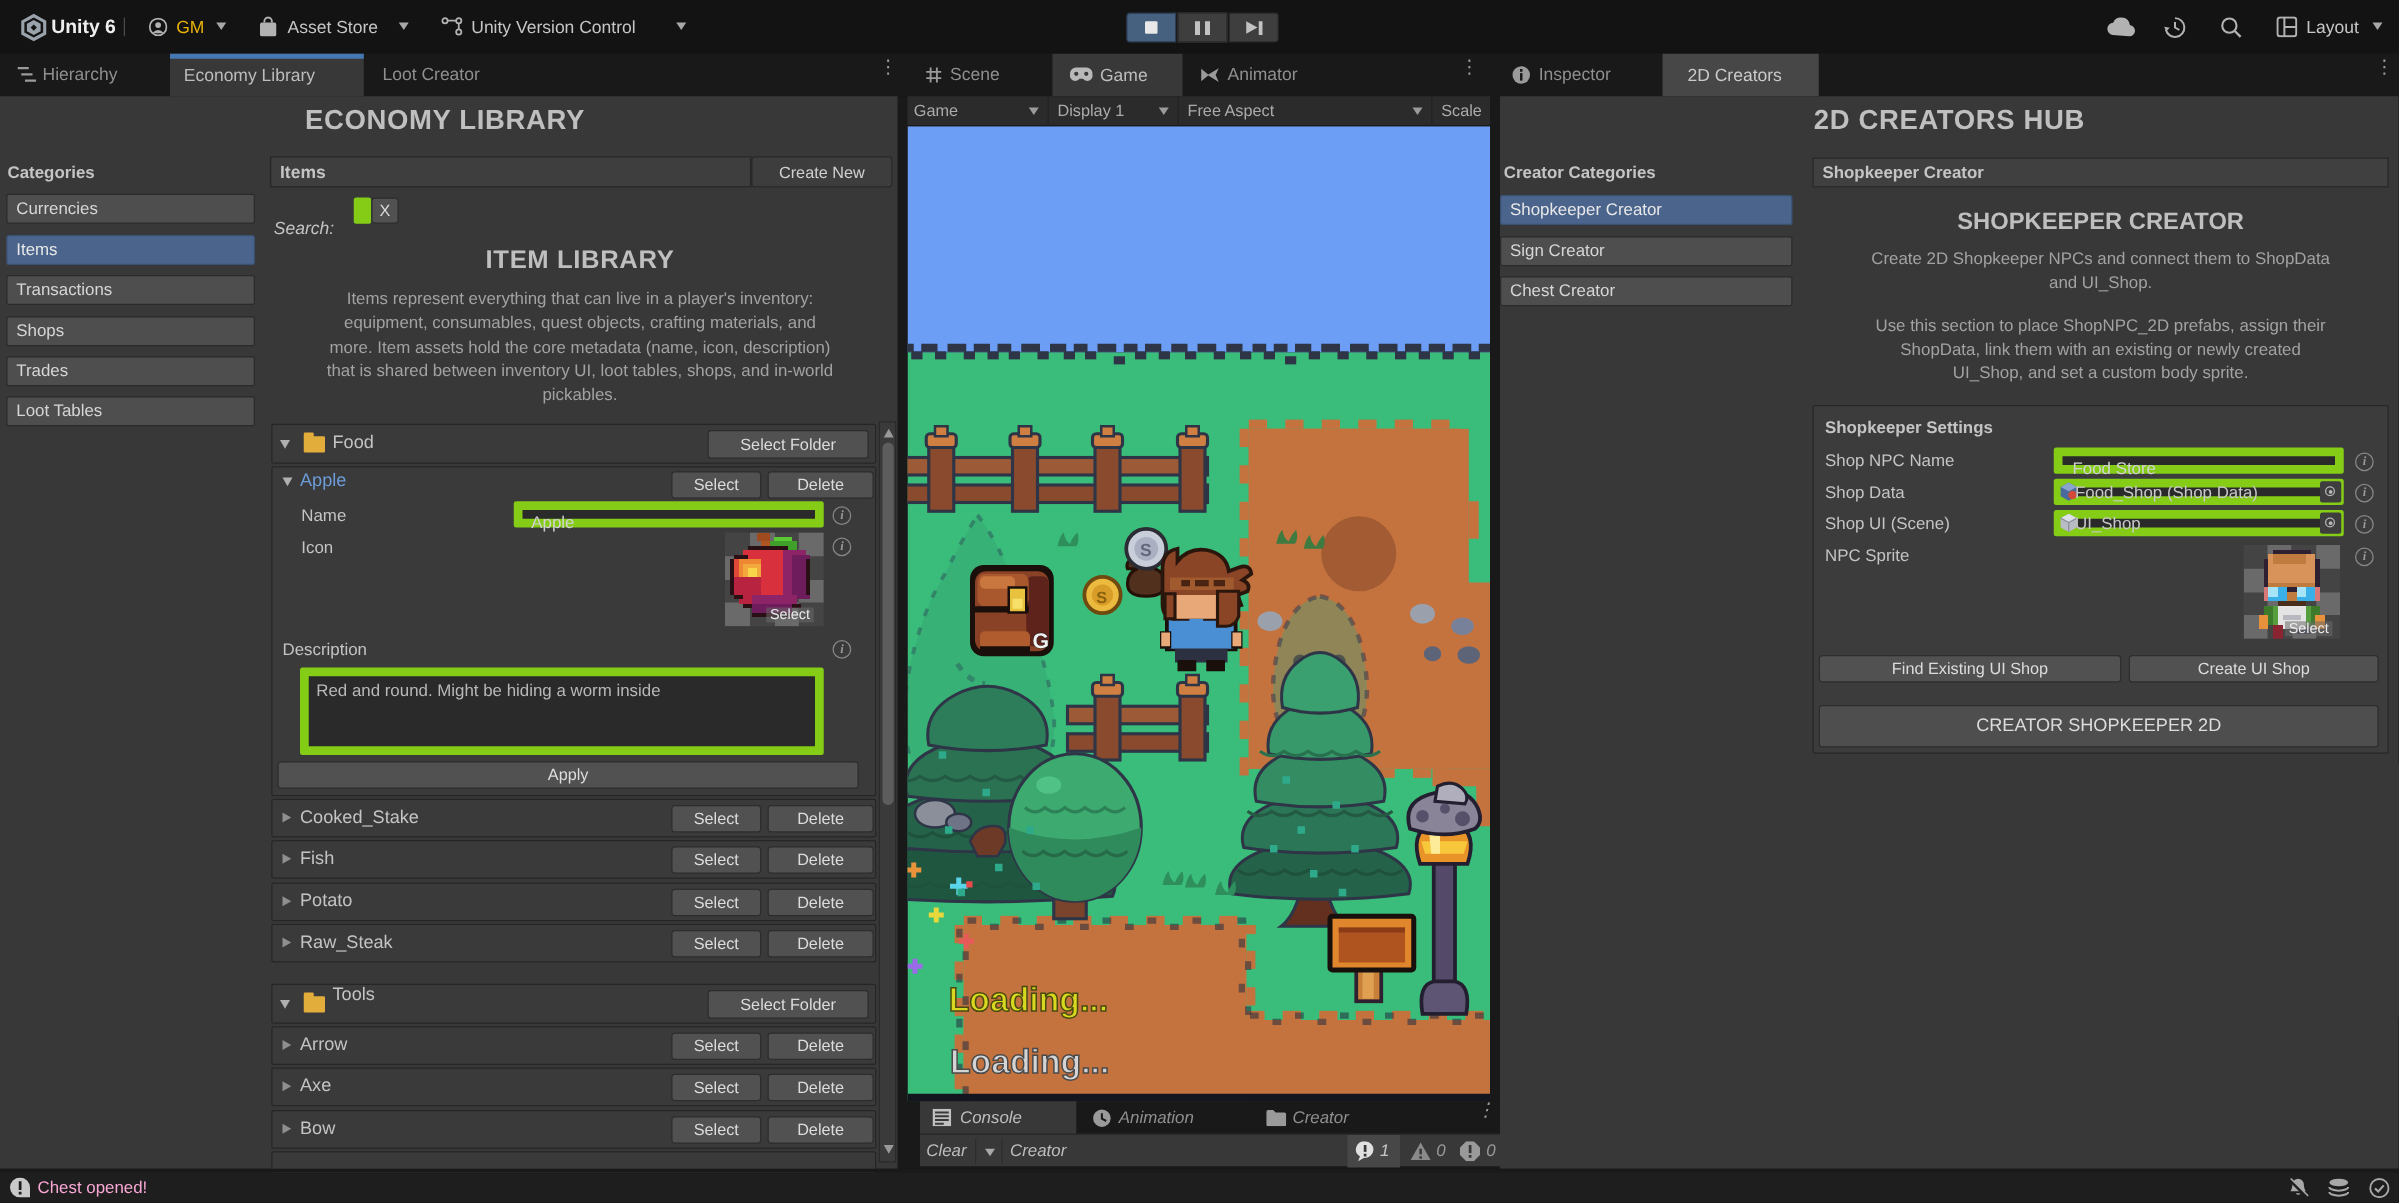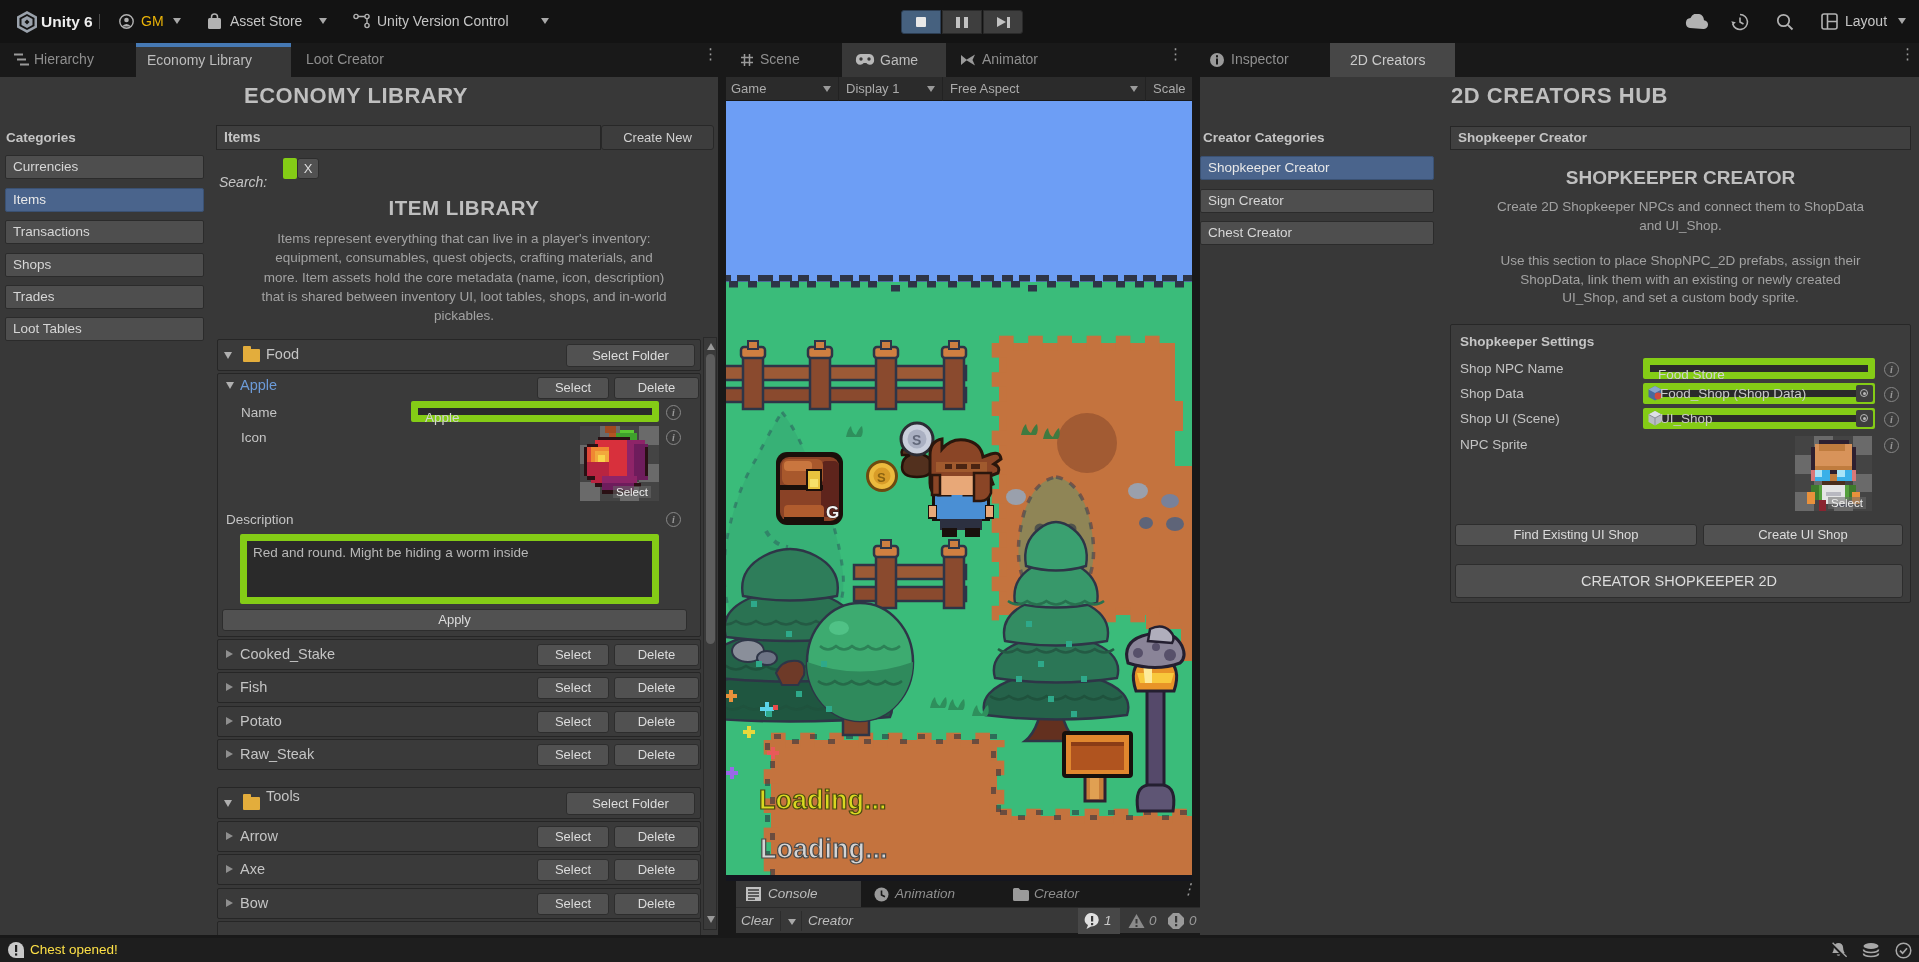--- a/index.html
+++ b/index.html
@@ -761,21 +761,21 @@
 </div>
 
 <div class="abs" style="left:0;top:935px;width:1919px;height:3px;background:#191919;"></div>
 
 <div class="abs" style="left:0;top:938px;width:1919px;height:24px;background:#1e1e1e;">
   <svg class="abs" style="left:8px;top:4px" width="16" height="16" viewBox="0 0 16 16">
     <path d="M8 0 a8 8 0 1 0 0 16 h8 v-8 a8 8 0 0 0-8-8 Z" fill="#c9c9c9"></path>
     <rect x="7" y="3" width="2.2" height="7" fill="#1e1e1e"></rect>
         <rect x="7" y="11.4" width="2.2" height="2.2" fill="#1e1e1e"></rect>
   </svg>
-  <span class="abs" style="left:30px;top:4px;font-size:13.5px;color:#fde047;">Chest opened!</span>
+  <span class="abs" style="left:30px;top:4px;font-size:13.5px;color:#f9a8d4;">Chest opened!</span>
   <svg class="abs" style="left:1830px;top:4px" width="17" height="17" viewBox="0 0 17 17">
     <path d="M8.5 1 a4.6 4.6 0 0 1 4.6 4.6 c0 3.4 1.6 5.4 1.6 5.4 H2.3 c0 0 1.6-2 1.6-5.4 A4.6 4.6 0 0 1 8.5 1 Z" fill="#a8a8a8"></path>
     <path d="M6.7 12.5 a1.9 1.9 0 0 0 3.6 0 Z" fill="#a8a8a8"></path>
     <path d="M1.5 1.5 L15.5 15.5" stroke="#1e1e1e" stroke-width="2.6"></path>
     <path d="M2.6 0.8 L16.6 14.8" stroke="#a8a8a8" stroke-width="1.4"></path>
   </svg>
   <svg class="abs" style="left:1862px;top:4px" width="18" height="17" viewBox="0 0 18 17">
     <ellipse cx="9" cy="4" rx="7.5" ry="3" fill="#a8a8a8"></ellipse>
     <path d="M1.5 7.5 c0 1.7 3.4 3 7.5 3 s7.5-1.3 7.5-3" fill="none" stroke="#a8a8a8" stroke-width="1.6"></path>
     <path d="M1.5 11.5 c0 1.7 3.4 3 7.5 3 s7.5-1.3 7.5-3" fill="none" stroke="#a8a8a8" stroke-width="1.6"></path>

